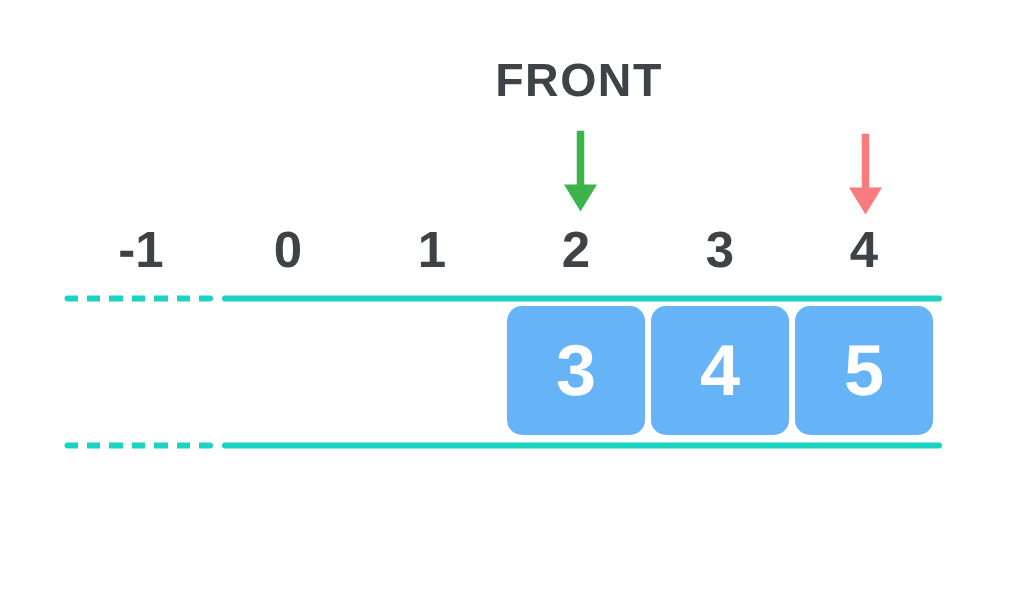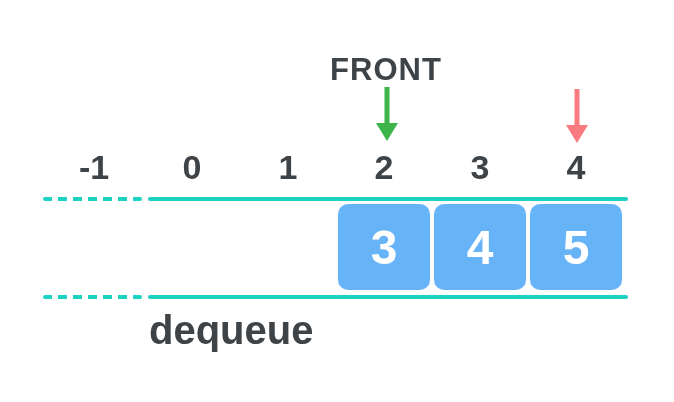--- a/index.html
+++ b/index.html
@@ -12,21 +12,21 @@
     width: 674px;
     height: 402px;
     background: #ffffff;
     overflow: hidden;
     font-family: "Liberation Sans", sans-serif;
   }
 
   
   .pointer-label {
     position: absolute;
-    top: 52px;
+    top: 36px;
     transform: translateX(-50%);
     font-size: 31px;
     font-weight: bold;
     color: #3e4347;
     letter-spacing: 1px;
     white-space: nowrap;
   }
   .pointer-label.front { left: 386px; }
   .pointer-label.rear  { left: 577px; }
 
@@ -133,15 +133,14 @@
   <div class="queue-box box-0">
     <span class="queue-value">3</span>
   </div>
   <div class="queue-box box-1">
     <span class="queue-value">4</span>
   </div>
   <div class="queue-box box-2">
     <span class="queue-value">5</span>
   </div>
 
-  <div class="operation-label">dequeue</div>
 
 </div>
 
 </body></html>

